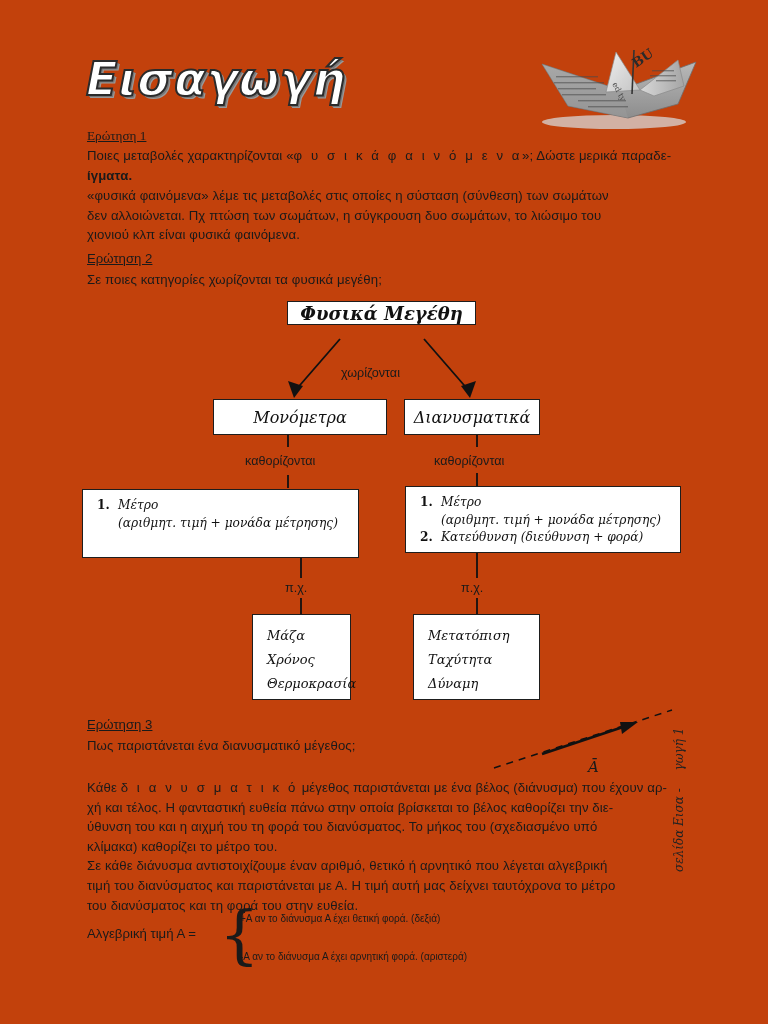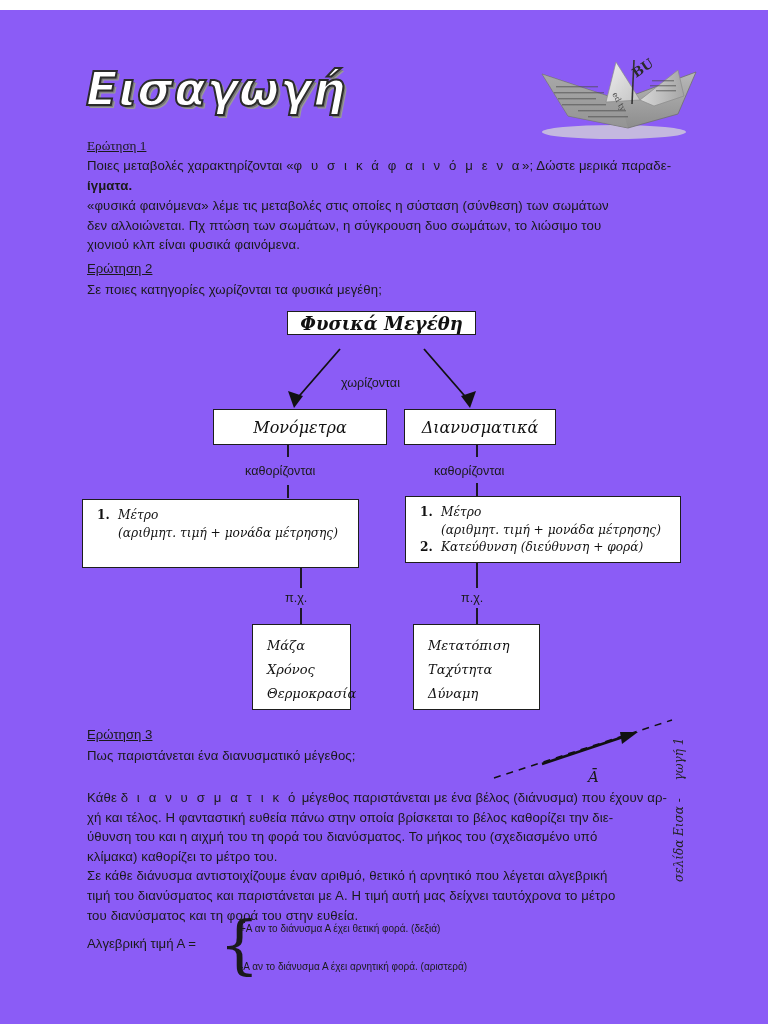--- a/index.html
+++ b/index.html
@@ -12,22 +12,21 @@
     height: 1024px;
     position: relative;
     overflow: hidden;
     font-family: "Liberation Sans", sans-serif;
     color: #1a1a1a;
   }
 
   .page {
     position: absolute;
     inset: 0;
-    background: #8b5cf6;
-    margin-top: 10px;
+    background: #c2410c;
   }
 
   
   .doc-title {
     position: absolute;
     left: 86px;
     top: 52px;
     font-family: "DejaVu Sans", sans-serif;
     font-size: 46px;
     font-weight: 700;
@@ -248,21 +247,21 @@
   </svg>
 
   <div class="node root" style="left:287px; top:301px; width:189px; height:24px;">
     <span>Φυσικά Μεγέθη</span>
   </div>
   <div class="edge-label" style="left:341px; top:366px;">χωρίζονται</div>
 
   <div class="node" style="left:213px; top:399px; width:174px; height:36px;">
     <span>Μονόμετρα</span>
   </div>
-  <div class="node" style="left:404px; top:399px; width:152px; height:36px;">
+  <div class="node" style="left:404px; top:399px; width:136px; height:36px;">
     <span>Διανυσματικά</span>
   </div>
 
   <div class="edge-label" style="left:245px; top:454px;">καθορίζονται</div>
   <div class="edge-label" style="left:434px; top:454px;">καθορίζονται</div>
 
   <div class="node listbox" style="left:82px; top:489px; width:277px; height:69px;">
     <div class="li">
       <span class="num">1.</span>
       <span>Μέτρο</span>

